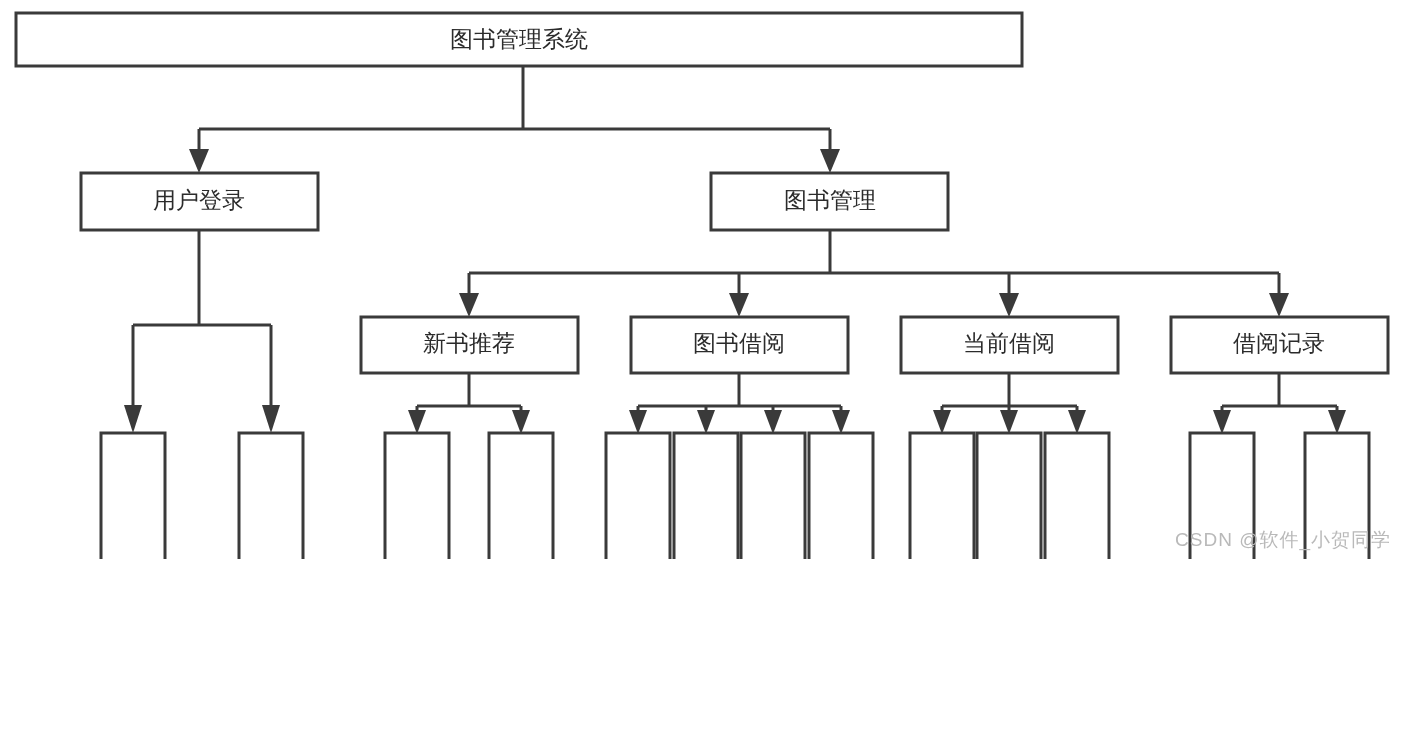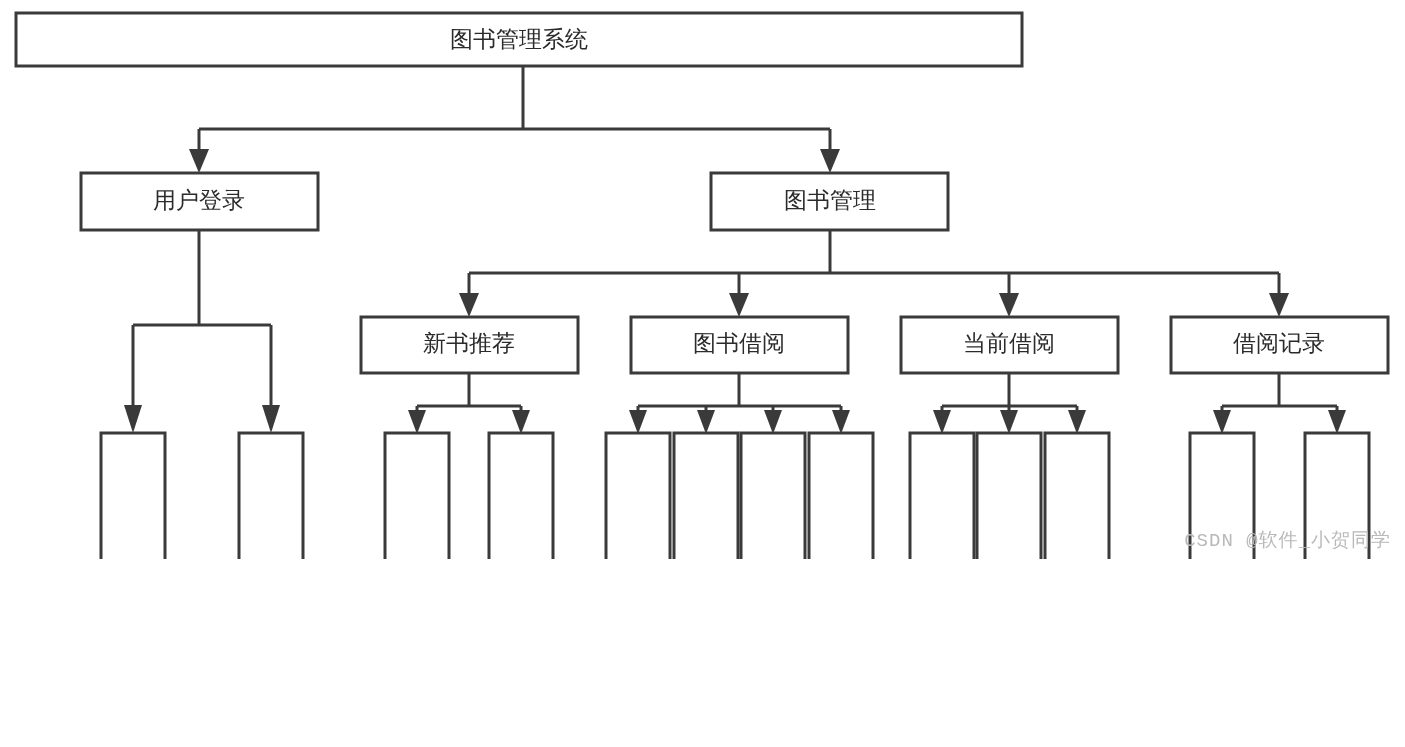--- a/index.html
+++ b/index.html
@@ -61,21 +61,21 @@
     display: flex;
     align-items: center;
     justify-content: center;
   }
   .watermark {
     position: absolute;
     right: 14px;
     bottom: 6px;
     color: #b9b9b9;
     font-size: 19px;
-    font-family: Liberation Mono, monospace;
+    font-family: Liberation Sans, sans-serif;
     letter-spacing: 1px;
     white-space: nowrap;
   }
 </style>
 </head>
 <body>
 
 <div id="diagram-root">
 
   <svg id="tree-svg" viewBox="0 0 1405 747" xmlns="http://www.w3.org/2000/svg">

